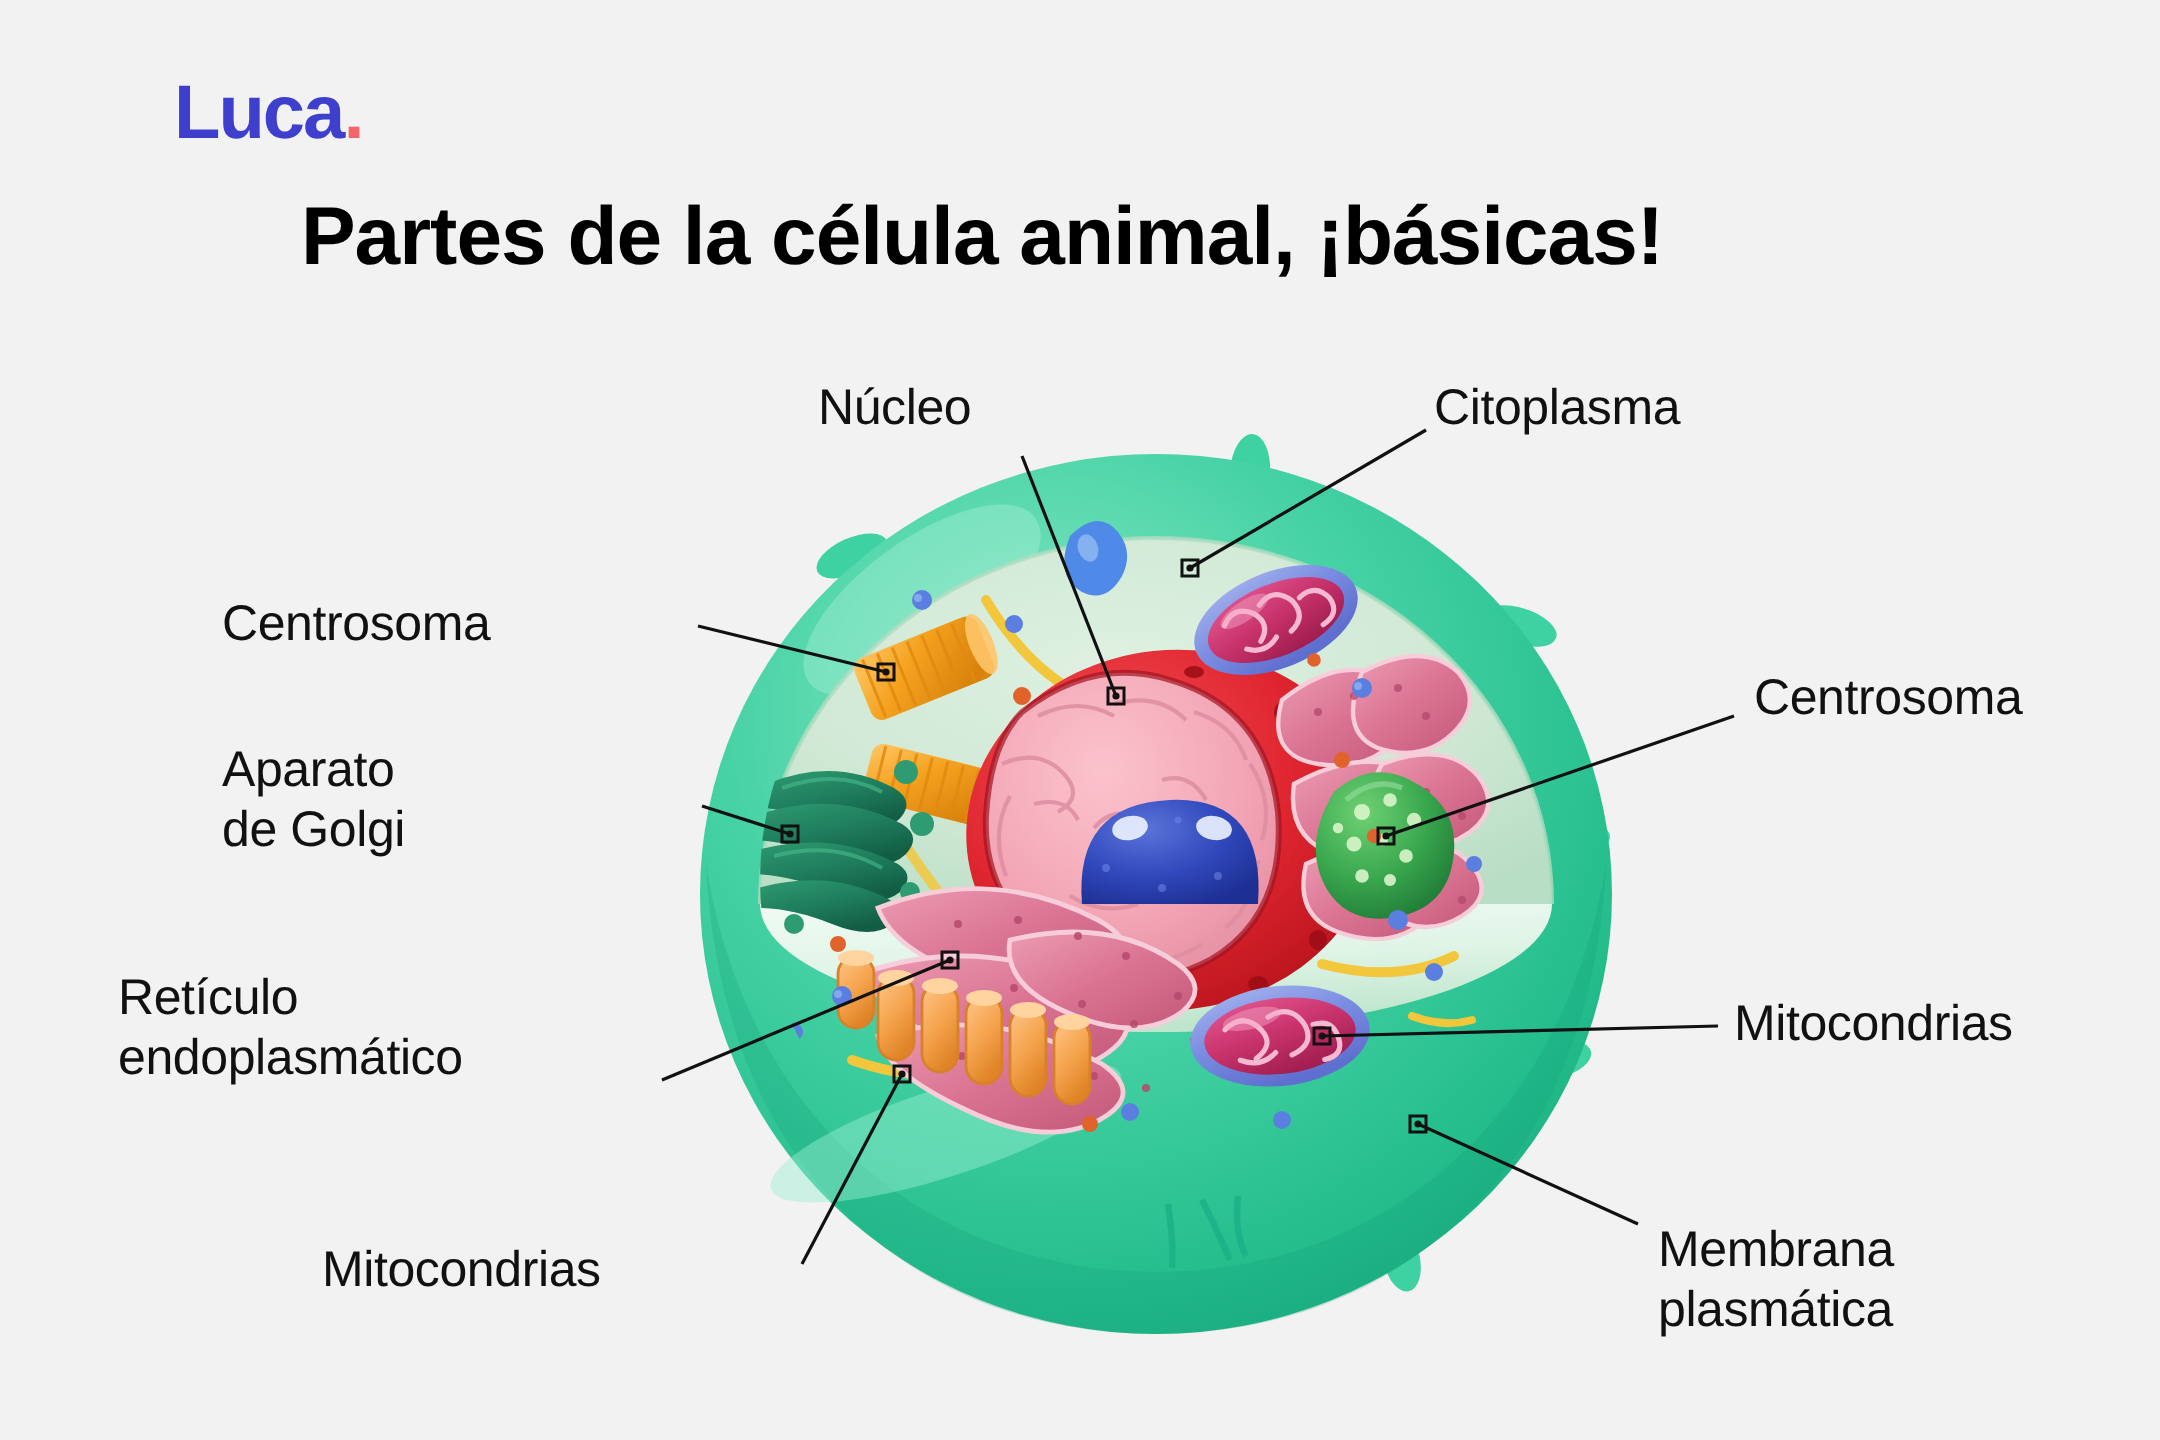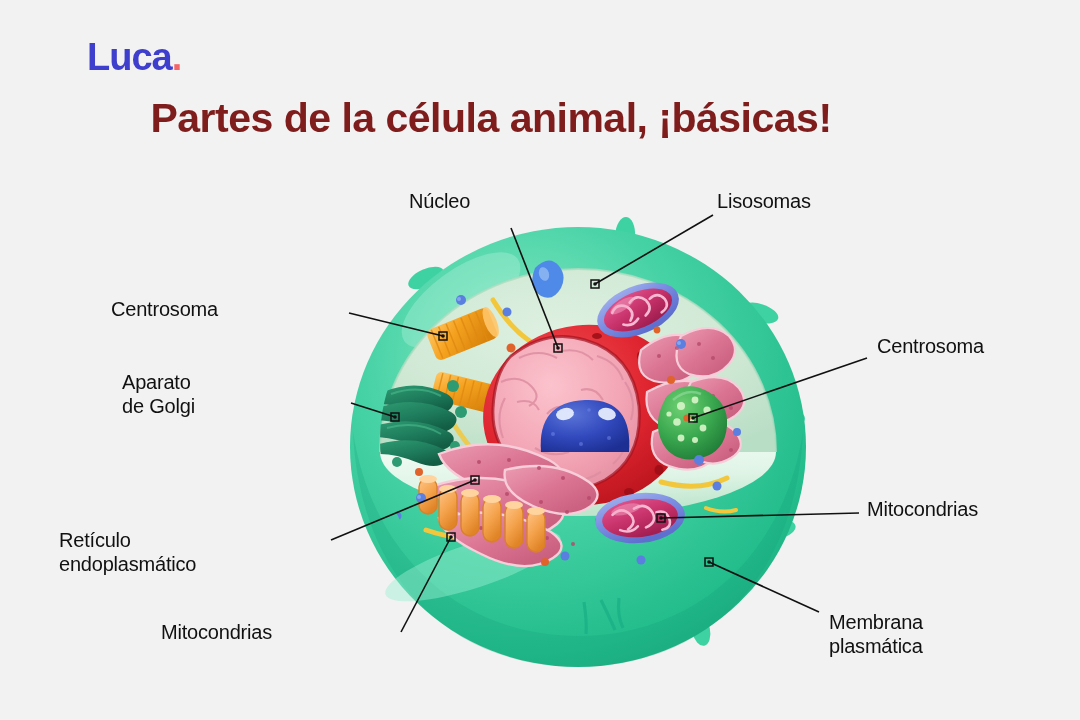--- a/index.html
+++ b/index.html
@@ -17,27 +17,27 @@
     font-size:38px; font-weight:bold; letter-spacing:-1px;
     color:#3f3fce; line-height:1;
   }
   #brand .dot { color:#f3656b; }
 
   
   #title {
     position:absolute; left:0; top:95px; width:900px;
     text-align:center;
     font-size:41px; font-weight:bold; letter-spacing:-0.5px;
-    color:#7f1d1d;
+    color:#000000;
   }
 
   
   .label {
     position:absolute;
-    font-size:20px;
+    font-size:25px;
     color:#111111;
     line-height:1.18;
     white-space:pre-line;
     letter-spacing:-0.2px;
   }
   .label.right-align { }
   .label.left-align  { text-align:left; }
 
   
   #cell-svg { position:absolute; left:0; top:0; width:1080px; height:720px; }
@@ -485,26 +485,26 @@
       <g>
             <rect class="leader-dot-outer" x="664" y="558" width="8" height="8"></rect>
             <circle class="leader-dot-inner" cx="668" cy="562" r="1.8"></circle>
           </g>
     </g>
   </g>
 </svg>
 
 <div id="labels">
   <div class="label left-align" style="left:368px; top:190px; width:170px;">Núcleo</div>
-  <div class="label left-align" style="left:676px; top:190px; width:220px;">Lisosomas</div>
+  <div class="label left-align" style="left:676px; top:190px; width:220px;">Citoplasma</div>
   <div class="label right-align" style="left:70px;  top:298px; width:225px;">Centrosoma</div>
-  <div class="label right-align" style="left:81px;  top:371px; width:225px;">Aparato
+  <div class="label right-align" style="left:70px;  top:371px; width:225px;">Aparato
 de Golgi</div>
   <div class="label left-align" style="left:836px; top:335px; width:220px;">Centrosoma</div>
-  <div class="label right-align" style="left:18px;  top:529px; width:272px;">Retículo
+  <div class="label right-align" style="left:18px;  top:485px; width:272px;">Retículo
 endoplasmático</div>
   <div class="label left-align" style="left:826px; top:498px; width:230px;">Mitocondrias</div>
   <div class="label right-align" style="left:120px; top:621px; width:228px;">Mitocondrias</div>
   <div class="label left-align" style="left:788px; top:611px; width:230px;">Membrana
 plasmática</div>
 </div>
 
 </div>
 
 </body></html>

